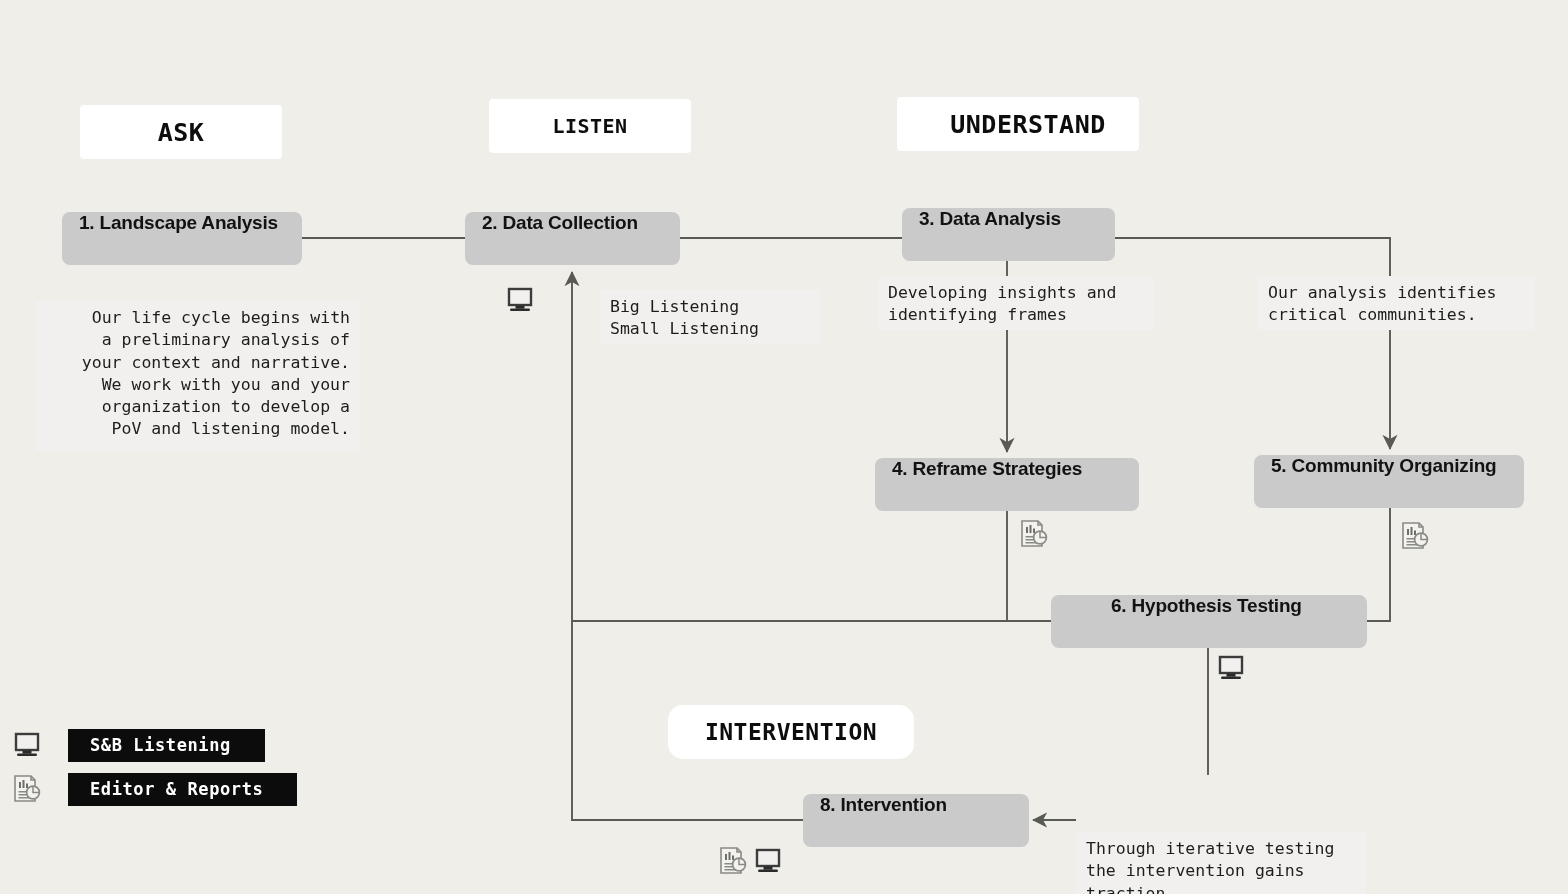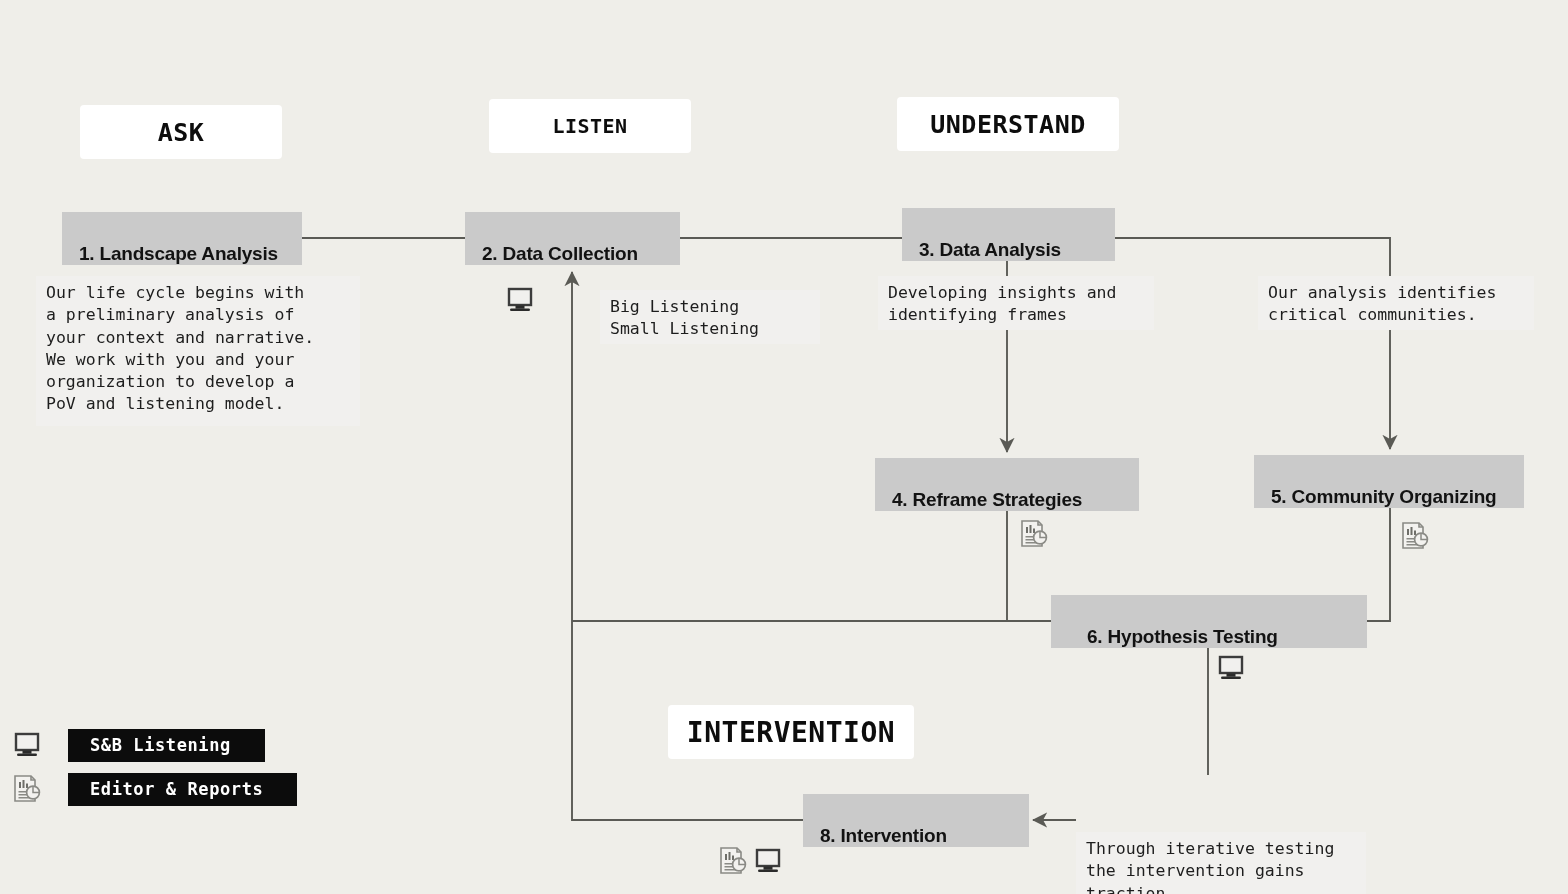--- a/index.html
+++ b/index.html
@@ -33,28 +33,29 @@
     font-family: "DejaVu Sans Mono", "Liberation Mono", monospace;
     font-weight: bold;
     color: #0d0d0d;
     letter-spacing: 0.5px;
   }
   
   .step {
     position: absolute;
     background: #cacaca;
     display: flex;
-    align-items: flex-end;
+    align-items: flex-start;
     font-family: "Liberation Sans", sans-serif;
     font-weight: bold;
     font-size: 19px;
     color: #121212;
     padding-left: 17px;
     box-sizing: border-box;
     letter-spacing: -0.2px;
+    border-radius: 8px;
   }
   
   .note {
     position: absolute;
     background: #f1f0ee;
     font-family: "DejaVu Sans Mono", "Liberation Mono", monospace;
     font-size: 16.5px;
     line-height: 22.3px;
     color: #1d1d1d;
     white-space: pre;
@@ -133,50 +134,50 @@
       <path d="M803,820 L572,820 L572,272" marker-end="url(#arrow)"></path>
     </g>
   </svg>
 
   <div class="phase" style="left:80px;top:105px;width:202px;height:54px;font-size:25px;">
     <span>ASK</span>
   </div>
   <div class="phase" style="left:489px;top:99px;width:202px;height:54px;font-size:20px;">
     <span>LISTEN</span>
   </div>
-  <div class="phase" style="left:897px;top:97px;width:222px;height:54px;font-size:25px;">
+  <div class="phase" style="left:897px;top:97px;width:222px;height:54px;font-size:25px;padding-left:20px;">
     <span>UNDERSTAND</span>
   </div>
-  <div class="phase" style="left:668px;top:705px;width:246px;height:54px;font-size:28px;">
+  <div class="phase" style="left:668px;top:705px;width:246px;height:54px;font-size:23px;border-radius:15px;">
     <span>INTERVENTION</span>
   </div>
 
   <div class="step" style="left:62px;top:212px;width:240px;height:53px;">
     <span>1. Landscape Analysis</span>
   </div>
   <div class="step" style="left:465px;top:212px;width:215px;height:53px;">
     <span>2. Data Collection</span>
   </div>
   <div class="step" style="left:902px;top:208px;width:213px;height:53px;">
     <span>3. Data Analysis</span>
   </div>
   <div class="step" style="left:875px;top:458px;width:264px;height:53px;">
     <span>4. Reframe Strategies</span>
   </div>
   <div class="step" style="left:1254px;top:455px;width:270px;height:53px;">
     <span>5. Community Organizing</span>
   </div>
-  <div class="step" style="left:1051px;top:595px;width:316px;height:53px;padding-left:36px;">
+  <div class="step" style="left:1051px;top:595px;width:316px;height:53px;padding-left:60px;">
     <span>6. Hypothesis Testing</span>
   </div>
   <div class="step" style="left:803px;top:794px;width:226px;height:53px;">
     <span>8. Intervention</span>
   </div>
 
-  <div class="note" style="left:36px;top:276px;width:324px;height:150px;">Our life cycle begins with
+  <div class="note" style="left:36px;top:301px;width:324px;height:150px;text-align:right;">Our life cycle begins with
 a preliminary analysis of
 your context and narrative.
 We work with you and your
 organization to develop a
 PoV and listening model.</div>
   <div class="note" style="left:600px;top:290px;width:220px;height:54px;">Big Listening
 Small Listening</div>
   <div class="note" style="left:878px;top:276px;width:276px;height:54px;">Developing insights and
 identifying frames</div>
   <div class="note" style="left:1258px;top:276px;width:276px;height:54px;">Our analysis identifies

